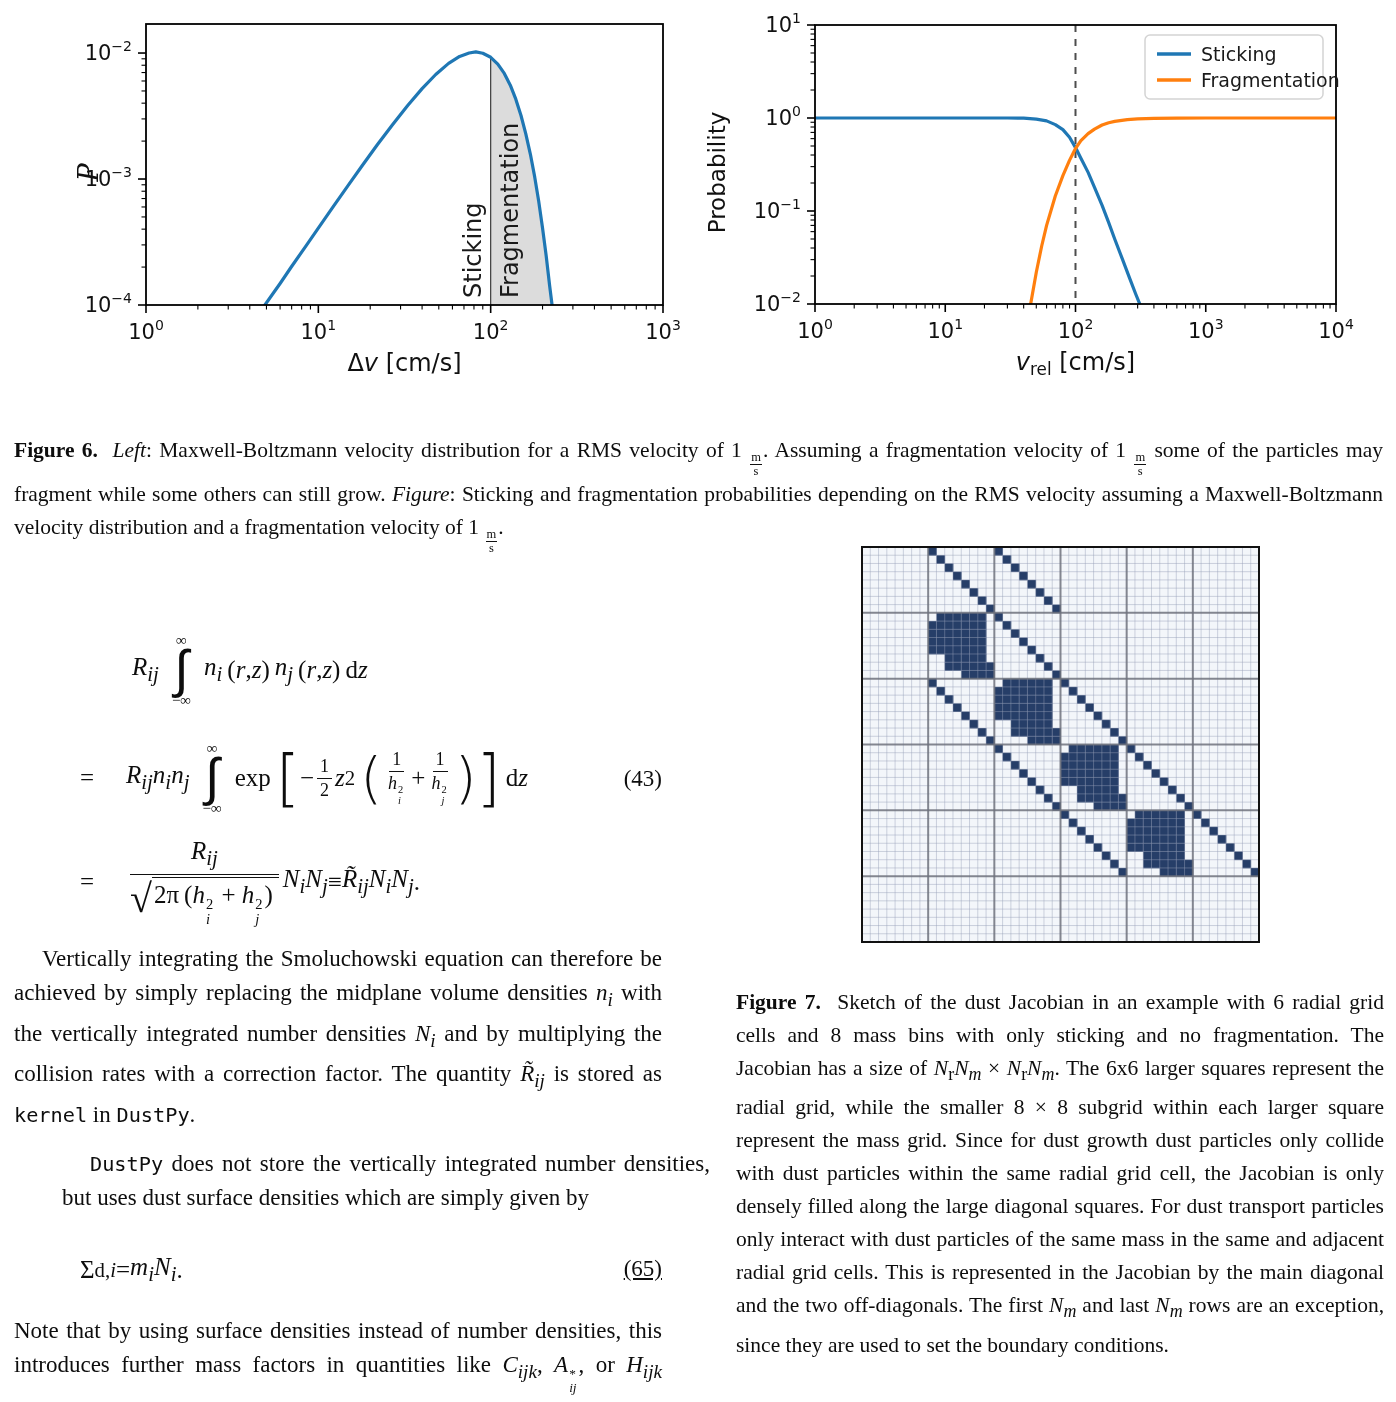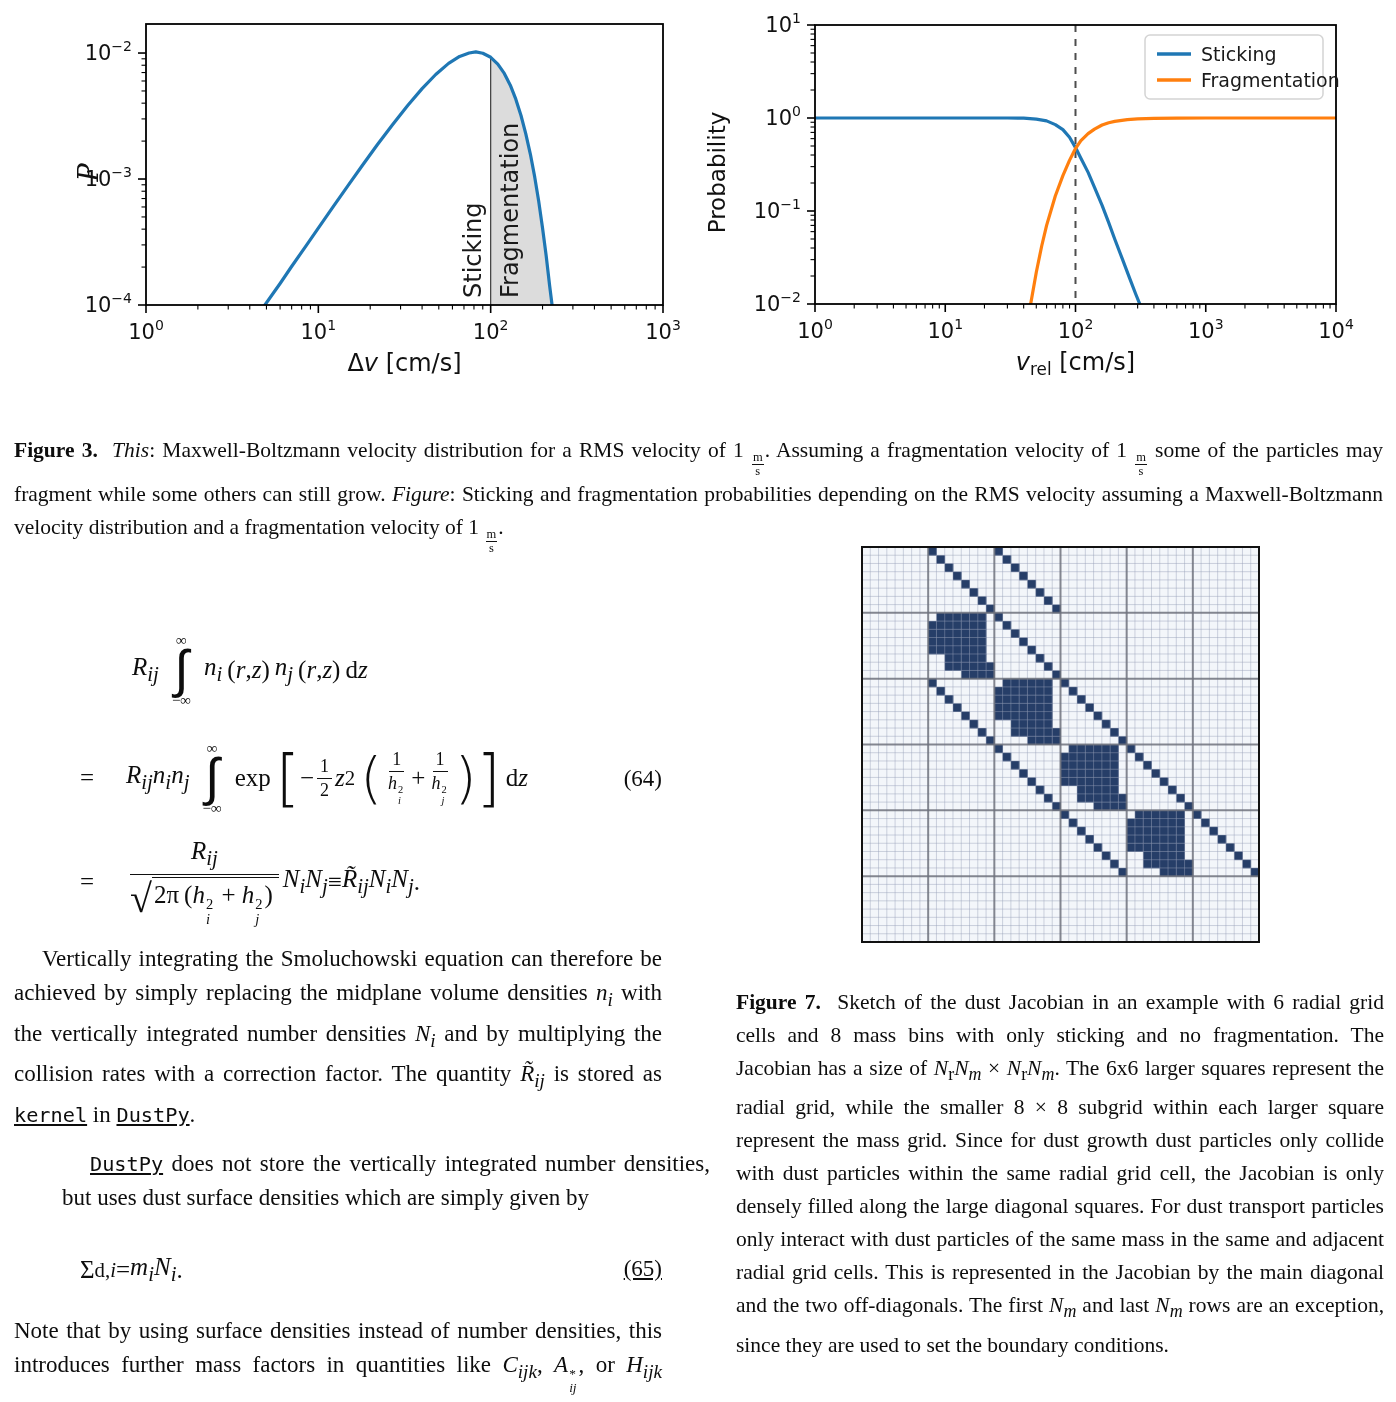--- a/index.html
+++ b/index.html
@@ -2,21 +2,21 @@
 <html><head>
 <meta charset="utf-8">
 <style>
   html,body{margin:0;padding:0;background:#ffffff;}
   .page{position:relative;width:1396px;height:1402px;background:#fff;overflow:hidden;
         font-family:"Liberation Serif",serif;color:#0d0d0d;}
   .abs{position:absolute;}
   .body-text{font-size:23px;line-height:34px;text-align:justify;}
   .cap-text{font-size:21.5px;line-height:33px;text-align:justify;}
   .cap-text b{font-weight:bold;}
-  code{font-family:"DejaVu Sans Mono",monospace;font-size:0.88em;text-decoration:underline;}
+  code{font-family:"DejaVu Sans Mono",monospace;font-size:0.88em;}
   
   .sf{display:inline-flex;flex-direction:column;align-items:center;font-size:12.5px;
       line-height:1.05;vertical-align:-4px;margin:0 1px;}
   .sf .t{border-bottom:1px solid #111;padding:0 1px;}
   
   .eqline{display:flex;align-items:center;font-size:25px;}
   .eqs{width:46px;flex:0 0 auto;}
   .fr{display:inline-flex;flex-direction:column;align-items:center;font-size:0.72em;
       line-height:1.15;vertical-align:middle;margin:0 3px;}
   .fr .n{border-bottom:1.6px solid #111;padding:0 3px 1px;}
@@ -205,21 +205,21 @@
           <text x="1201" y="60.5" font-size="19" font-family="&quot;DejaVu Sans&quot;,sans-serif" fill="#1a1a1a">Sticking</text>
           <line x1="1157" x2="1191" y1="80" y2="80" stroke="#ff7f0e" stroke-width="3.6"></line>
           <text x="1201" y="86.5" font-size="19" font-family="&quot;DejaVu Sans&quot;,sans-serif" fill="#1a1a1a">Fragmentation</text>
         </g>
       </g>
       <clipPath id="right-plot-clip">
         <rect x="815" y="25" width="521" height="279"></rect>
       </clipPath>
     </svg>
 
-  <div class="abs cap-text" style="left:14px;top:434px;width:1369px;"><b>Figure 3.</b>&nbsp; <i>This</i>: Maxwell-Boltzmann velocity distribution for a RMS velocity of 1 <span class="sf">
+  <div class="abs cap-text" style="left:14px;top:434px;width:1369px;"><b>Figure 6.</b>&nbsp; <i>Left</i>: Maxwell-Boltzmann velocity distribution for a RMS velocity of 1 <span class="sf">
         <span class="t">m</span>
         <span>s</span>
       </span>. Assuming a fragmentation velocity of 1 <span class="sf">
         <span class="t">m</span>
         <span>s</span>
       </span> some of the particles may fragment while some others can still grow. <i>Figure</i>: Sticking and fragmentation probabilities depending on the RMS velocity assuming a Maxwell-Boltzmann velocity distribution and a fragmentation velocity of 1 <span class="sf">
         <span class="t">m</span>
         <span>s</span>
       </span>.</div>
 
@@ -244,21 +244,21 @@
                 <span>2</span>
                 <span><i>i</i></span>
               </span></span>
           </span> + <span class="fr">
             <span class="n">1</span>
             <span class="d"><i>h</i><span class="ss">
                 <span>2</span>
                 <span><i>j</i></span>
               </span></span>
           </span><span class="bp">)</span><span class="bb">]</span> d<i>z</i></div>
-      <div class="eqnum" style="top:44px;">(64)</div>
+      <div class="eqnum" style="top:44px;">(43)</div>
     </div>
     <div class="eqline" style="padding-left:66px;height:96px;"><span class="eqs">=</span><span class="mfr">
           <span class="mn"><i>R<sub>ij</sub></i></span>
           <span class="mbar"></span>
           <span class="md"><span class="sqrt">
               <span class="rad">√</span>
               <span class="sqb">2π (<i>h</i><span class="ss">
                   <span>2</span>
                   <span><i>i</i></span>
                 </span> + <i>h</i><span class="ss">

